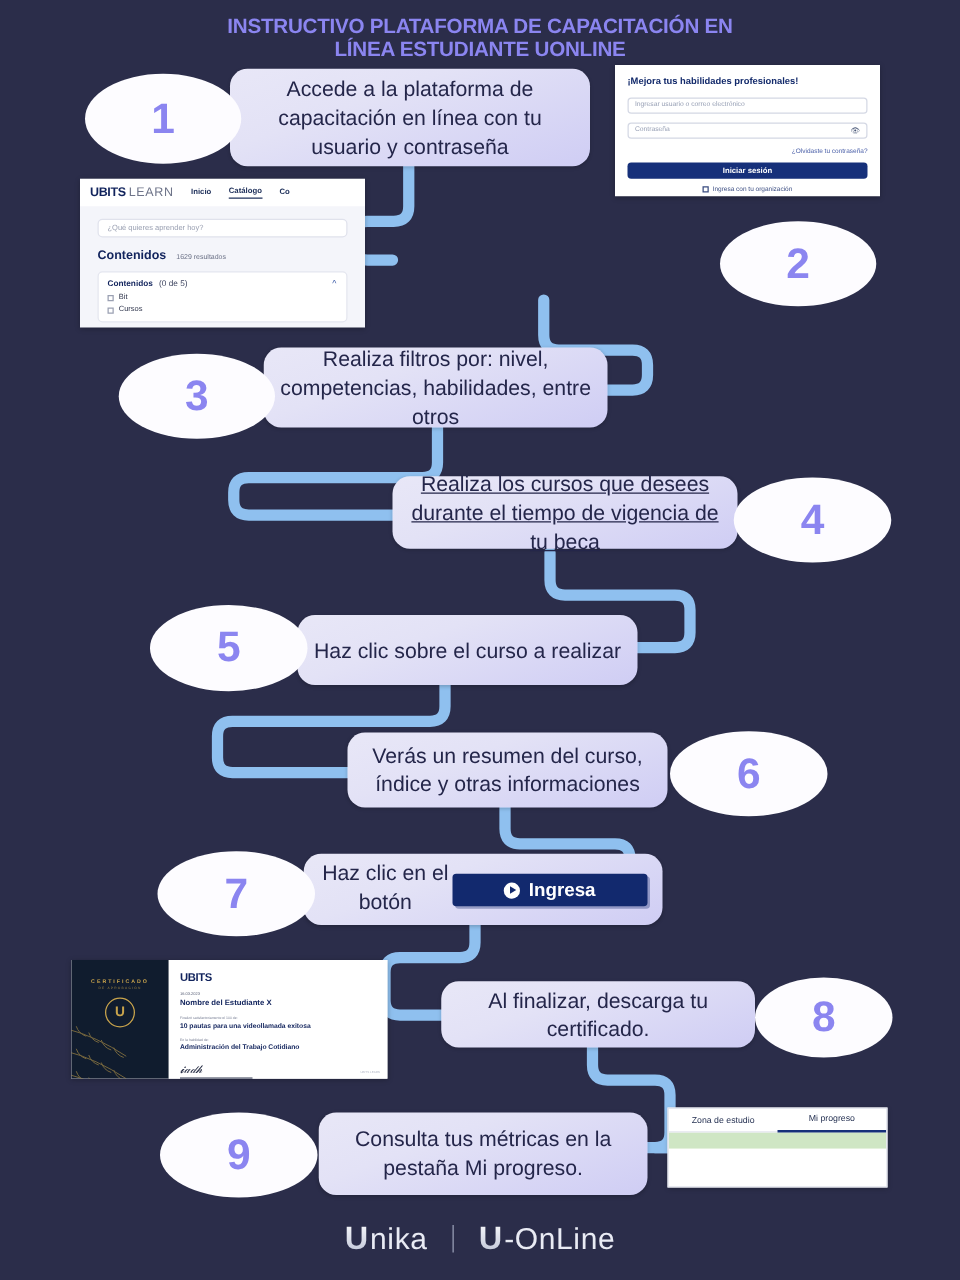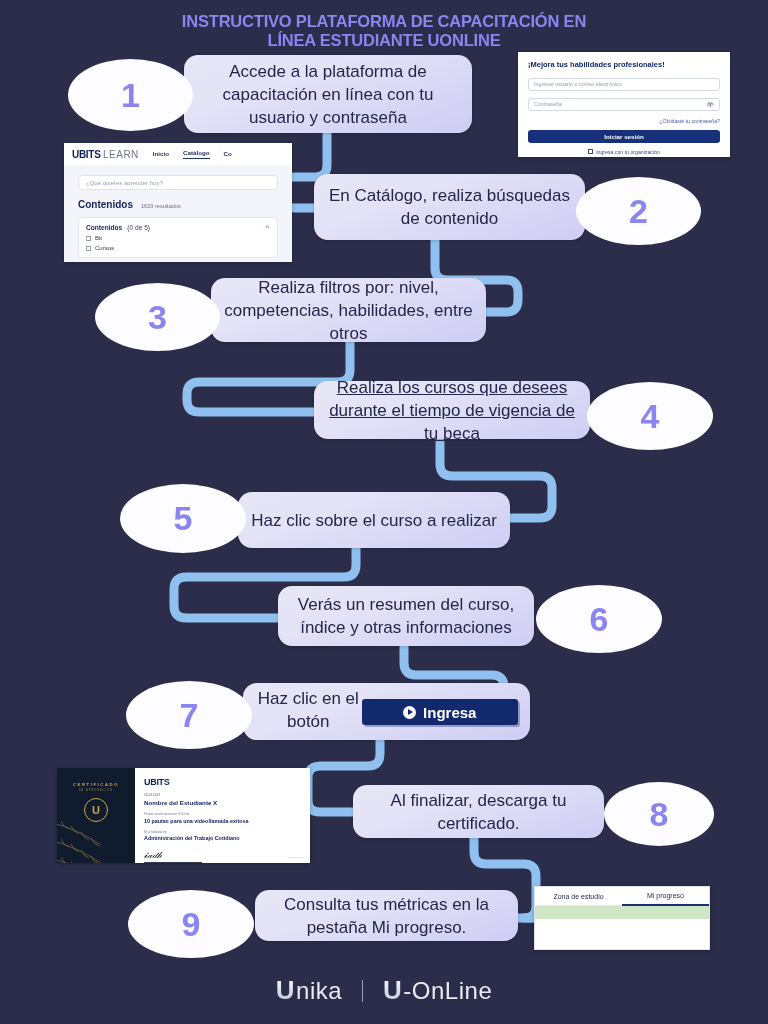--- a/index.html
+++ b/index.html
@@ -68,21 +68,21 @@
   
   .shot {
     position: absolute;
     background: #ffffff;
     z-index: 6;
     overflow: hidden;
     box-shadow: 0 1px 4px rgba(0,0,0,0.25);
   }
 
   
-  #login-shot { left: 492px; top: 52px; width: 212px; height: 105px; padding: 8px 10px; margin-left: 26px; }
+  #login-shot { left: 492px; top: 52px; width: 212px; height: 105px; padding: 8px 10px; }
   #login-shot .lg-title { color: #132a6b; font-weight: bold; font-size: 7.5px; line-height: 9.5px; margin-bottom: 8px; }
   #login-shot .lg-field {
     border: 1px solid #d4d8e4; border-radius: 3px; height: 13px;
     font-size: 5.4px; color: #98a0b5; display: flex; align-items: center;
     padding: 0 5px; margin-bottom: 7px; position: relative;
   }
   #login-shot .eye-icon { position: absolute; right: 5px; font-size: 6px; color: #4a5878; }
   #login-shot .lg-forgot { text-align: right; font-size: 5.2px; color: #4a5fa8; margin-bottom: 6px; }
   #login-shot .lg-btn {
     background: #16307a; color: #ffffff; font-size: 6.2px; font-weight: bold;
@@ -272,23 +272,20 @@
         <span>Bit</span>
       </div>
       <div class="cat-opt">
         <span class="cb"></span>
         <span>Cursos</span>
       </div>
 
     </div>
   </div>
 
-  <div class="step-box" style="left:314px; top:174px; width:271px; height:66px;">
-    <span>En Catálogo, realiza búsquedas de contenido</span>
-  </div>
   <div class="bubble" style="left:576px; top:177px; width:125px; height:68px;">
     <span>2</span>
   </div>
 
   <div class="bubble" style="left:95px; top:283px; width:125px; height:68px;">
     <span>3</span>
   </div>
   <div class="step-box" style="left:211px; top:278px; width:275px; height:64px;">
     <span>Realiza filtros por: nivel, competencias, habilidades, entre otros</span>
   </div>
@@ -368,21 +365,21 @@
   <div class="step-box" style="left:353px; top:785px; width:251px; height:53px;">
     <span>Al finalizar, descarga tu certificado.</span>
   </div>
   <div class="bubble" style="left:604px; top:782px; width:110px; height:64px;">
     <span>8</span>
   </div>
 
   <div class="bubble" style="left:128px; top:890px; width:126px; height:68px;">
     <span>9</span>
   </div>
-  <div class="step-box" style="left:255px; top:890px; width:263px; height:51px;">
+  <div class="step-box" style="left:255px; top:890px; width:263px; height:66px;">
     <span>Consulta tus métricas en la pestaña Mi progreso.</span>
   </div>
 
   <div class="shot" id="prog-shot">
     <div class="pg-tabs">
       <div class="pg-tab inactive">Zona de estudio</div>
       <div class="pg-tab active">Mi progreso</div>
     </div>
     <div class="pg-green"></div>
     <div class="pg-body"></div>

